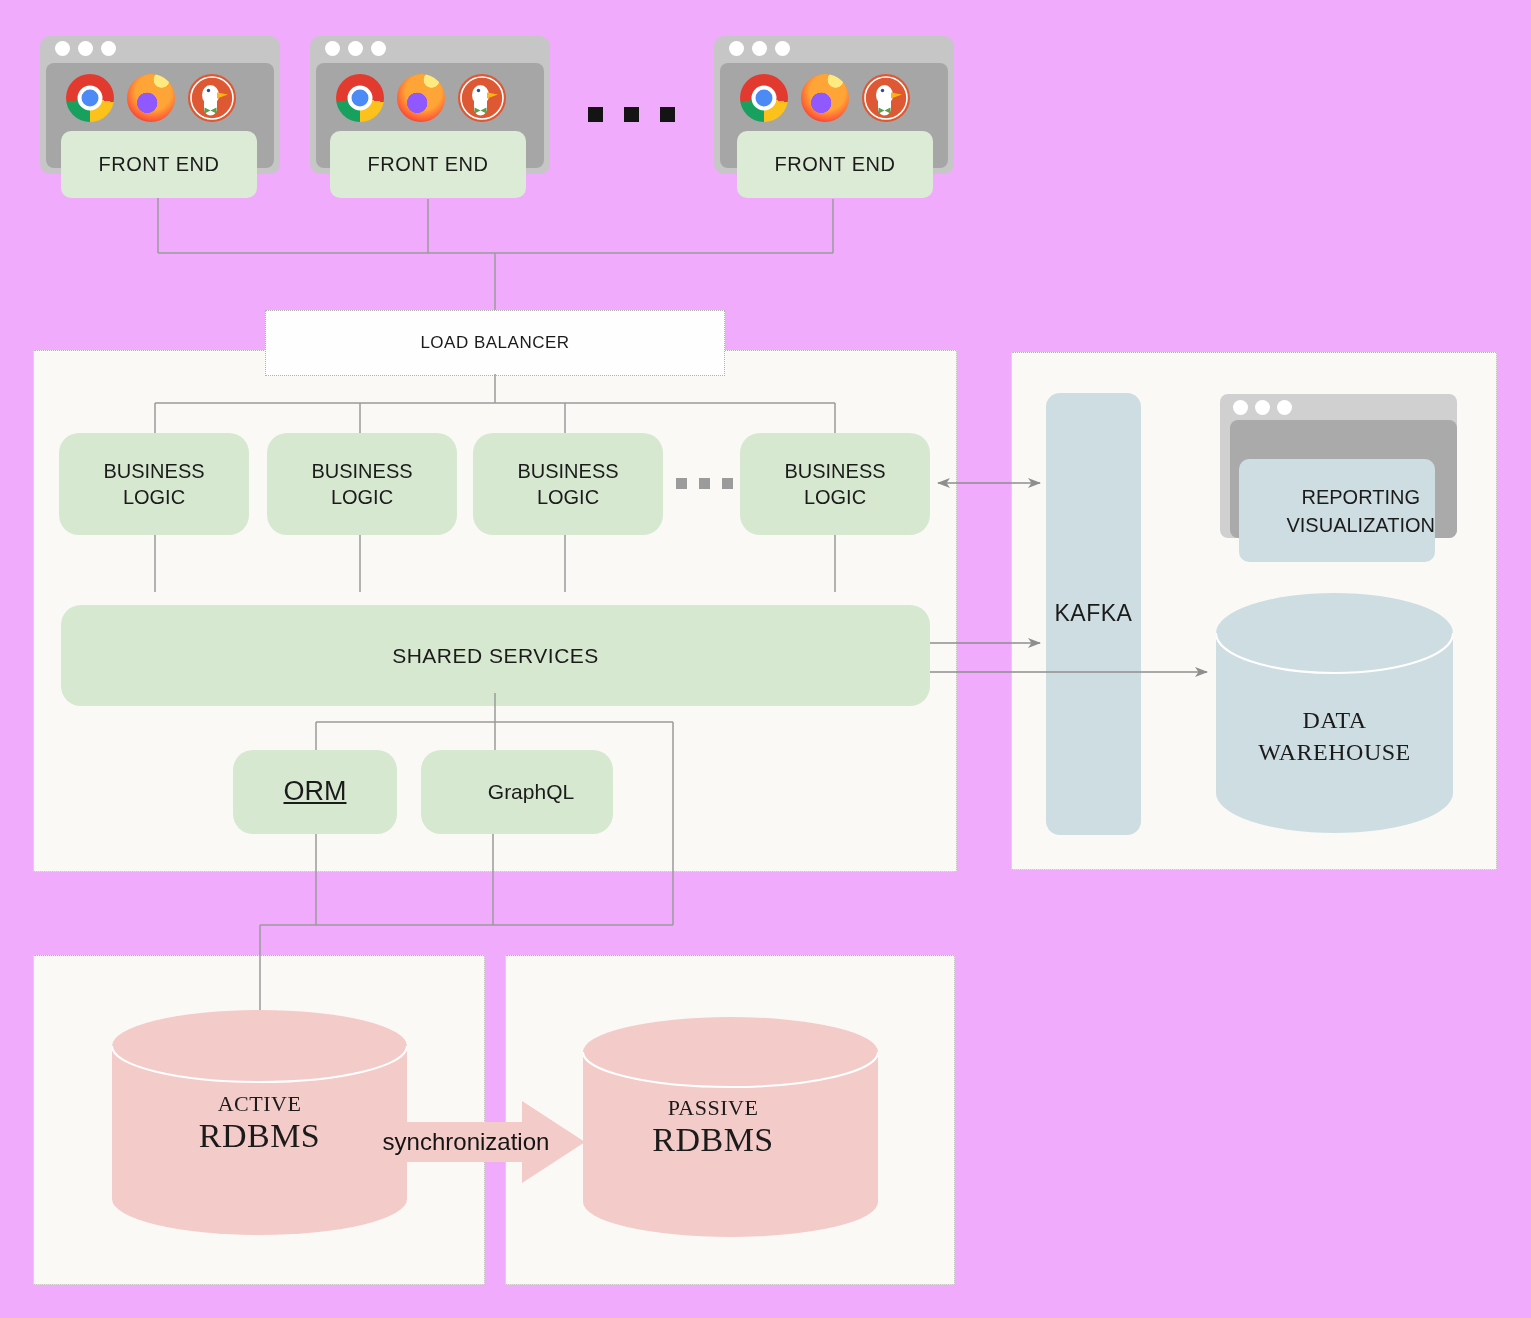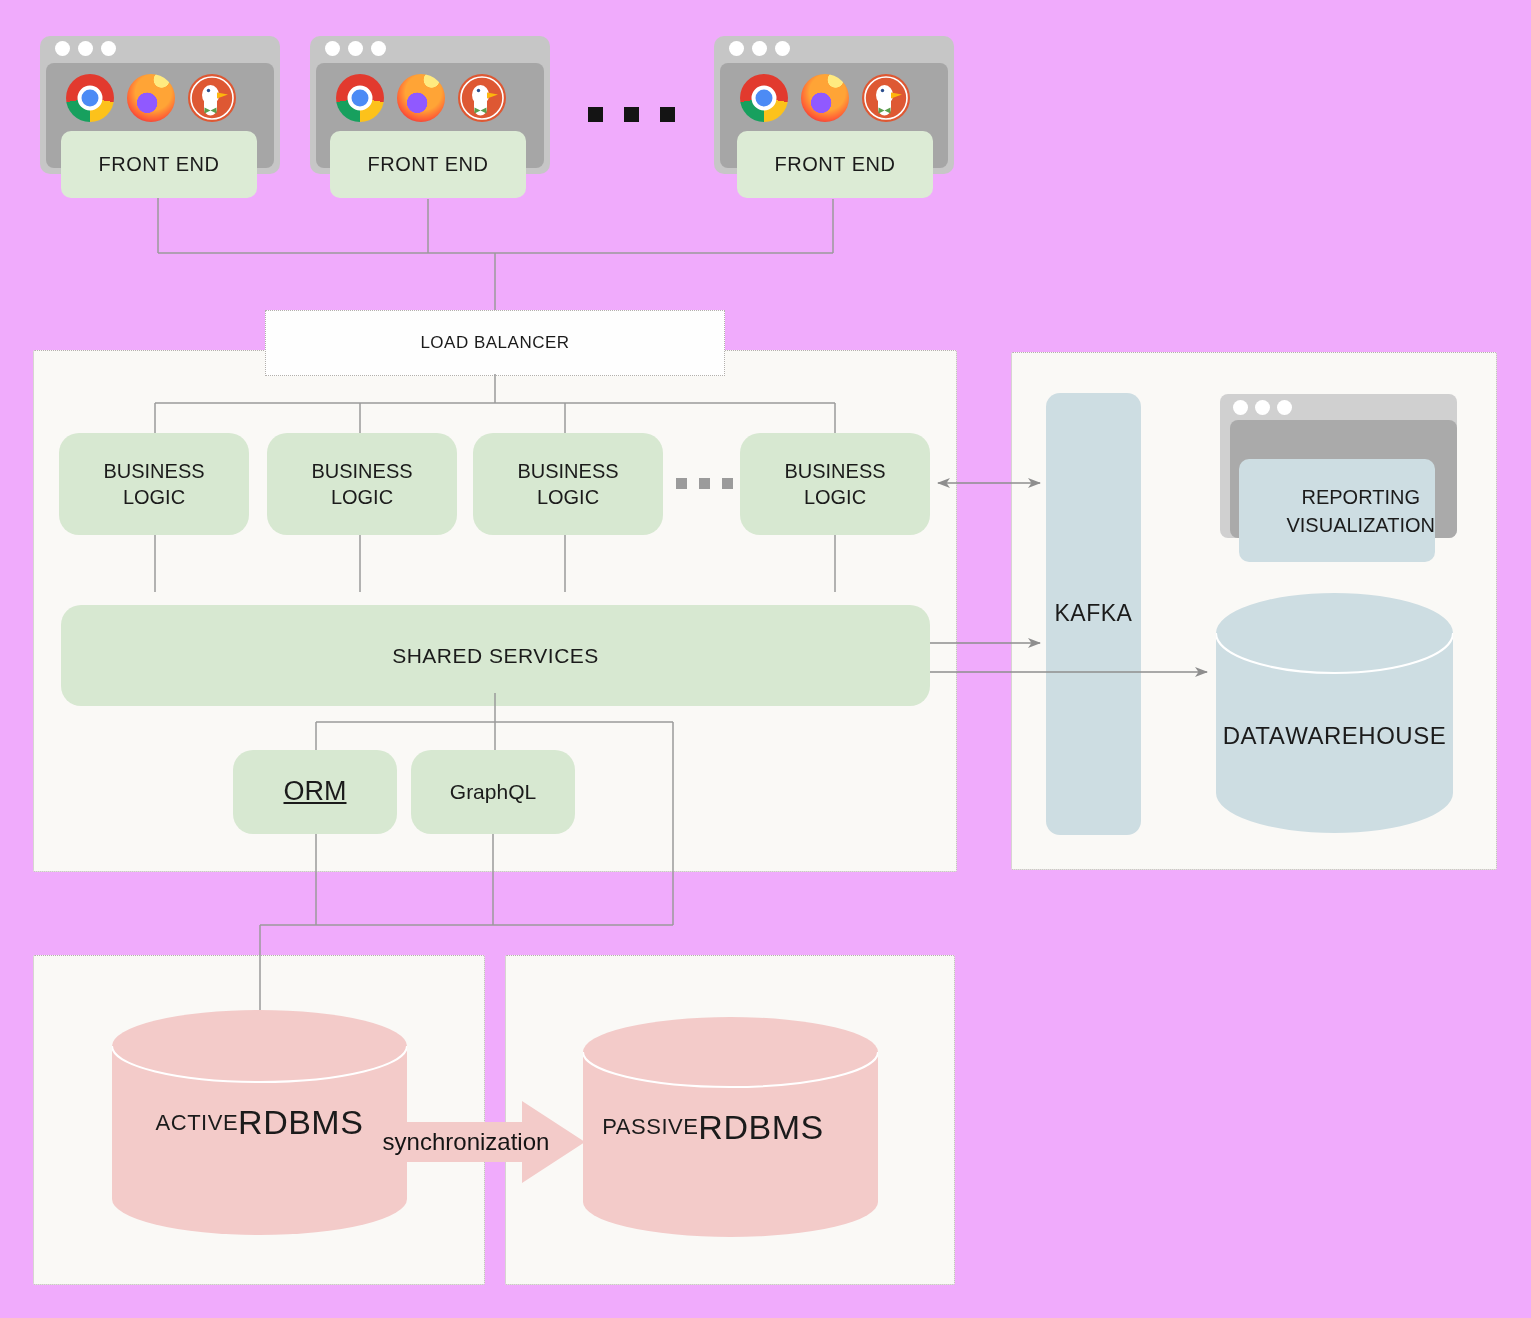--- a/index.html
+++ b/index.html
@@ -50,22 +50,22 @@
   
   .dots-black{position:absolute;display:flex;gap:21px;z-index:2;}
   .dots-black i{width:15px;height:15px;background:#141414;display:block;}
   .dots-gray{position:absolute;display:flex;gap:12px;z-index:2;}
   .dots-gray i{width:11px;height:11px;background:#9b9b9b;display:block;}
 
   
   .cyl{position:absolute;z-index:2;}
   .cyl svg{display:block;}
   .cyl .cyl-label{
-    position:absolute;left:0;top:0;width:100%;height:100%;display:flex;flex-direction:row;
-    align-items:center;justify-content:center;text-align:left;z-index:3;
+    position:absolute;left:0;top:0;width:100%;height:100%;display:flex;flex-direction:column;
+    align-items:center;justify-content:center;text-align:left;z-index:3;font-family:Liberation Serif, serif;
   }
   .pink-cyl .l1{font-size:22px;letter-spacing:.5px;}
   .pink-cyl .l2{font-size:34px;letter-spacing:.5px;}
   .dw-cyl .cyl-label{padding-top:46px;box-sizing:border-box;}
   .dw-cyl .l1,.dw-cyl .l2{font-size:24px;letter-spacing:.5px;line-height:1.35;}
 
   
   svg.wires{position:absolute;left:0;top:0;z-index:4;pointer-events:none;}
 
   
@@ -206,21 +206,21 @@
     <div class="two-line"><span>BUSINESS</span><br><span>LOGIC</span></div>
   </div>
 
   <div class="node" style="left:61px;top:592px;width:869px;height:101px;font-size:21px;letter-spacing:.5px;margin-top:13px;">
     <span>SHARED SERVICES</span>
   </div>
 
   <div class="node" style="left:233px;top:750px;width:164px;height:84px;font-size:27px;text-decoration:underline;">
     <span>ORM</span>
   </div>
-  <div class="node" style="left:411px;top:750px;width:164px;height:84px;font-size:21px;">
+  <div class="node" style="left:421px;top:750px;width:164px;height:84px;font-size:21px;padding-left:28px;">
     <span>GraphQL</span>
   </div>
 
   <div class="node blue" style="left:1046px;top:393px;width:95px;height:442px;border-radius:14px;font-size:23px;letter-spacing:.5px;">
     <span>KAFKA</span>
   </div>
 
   <div class="rwin">
     <div class="dots">
         <i></i>

